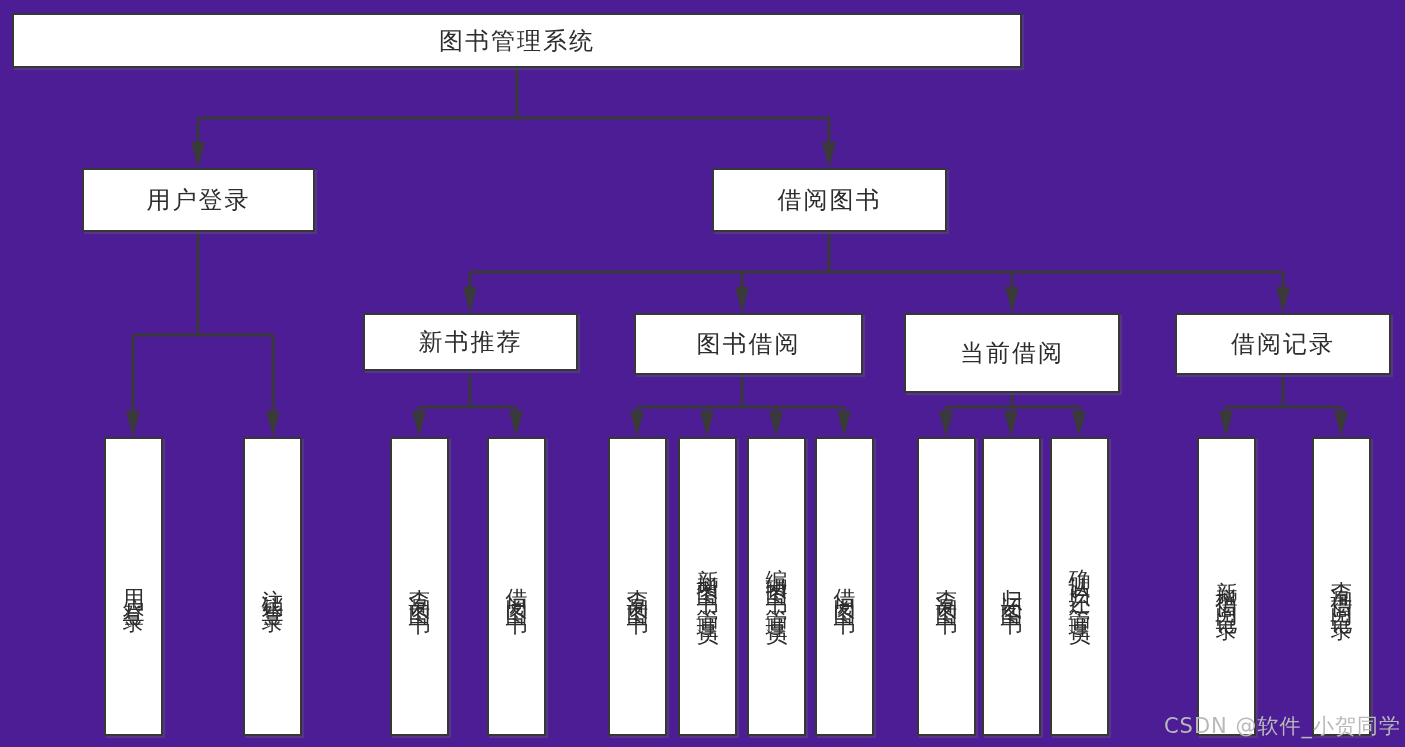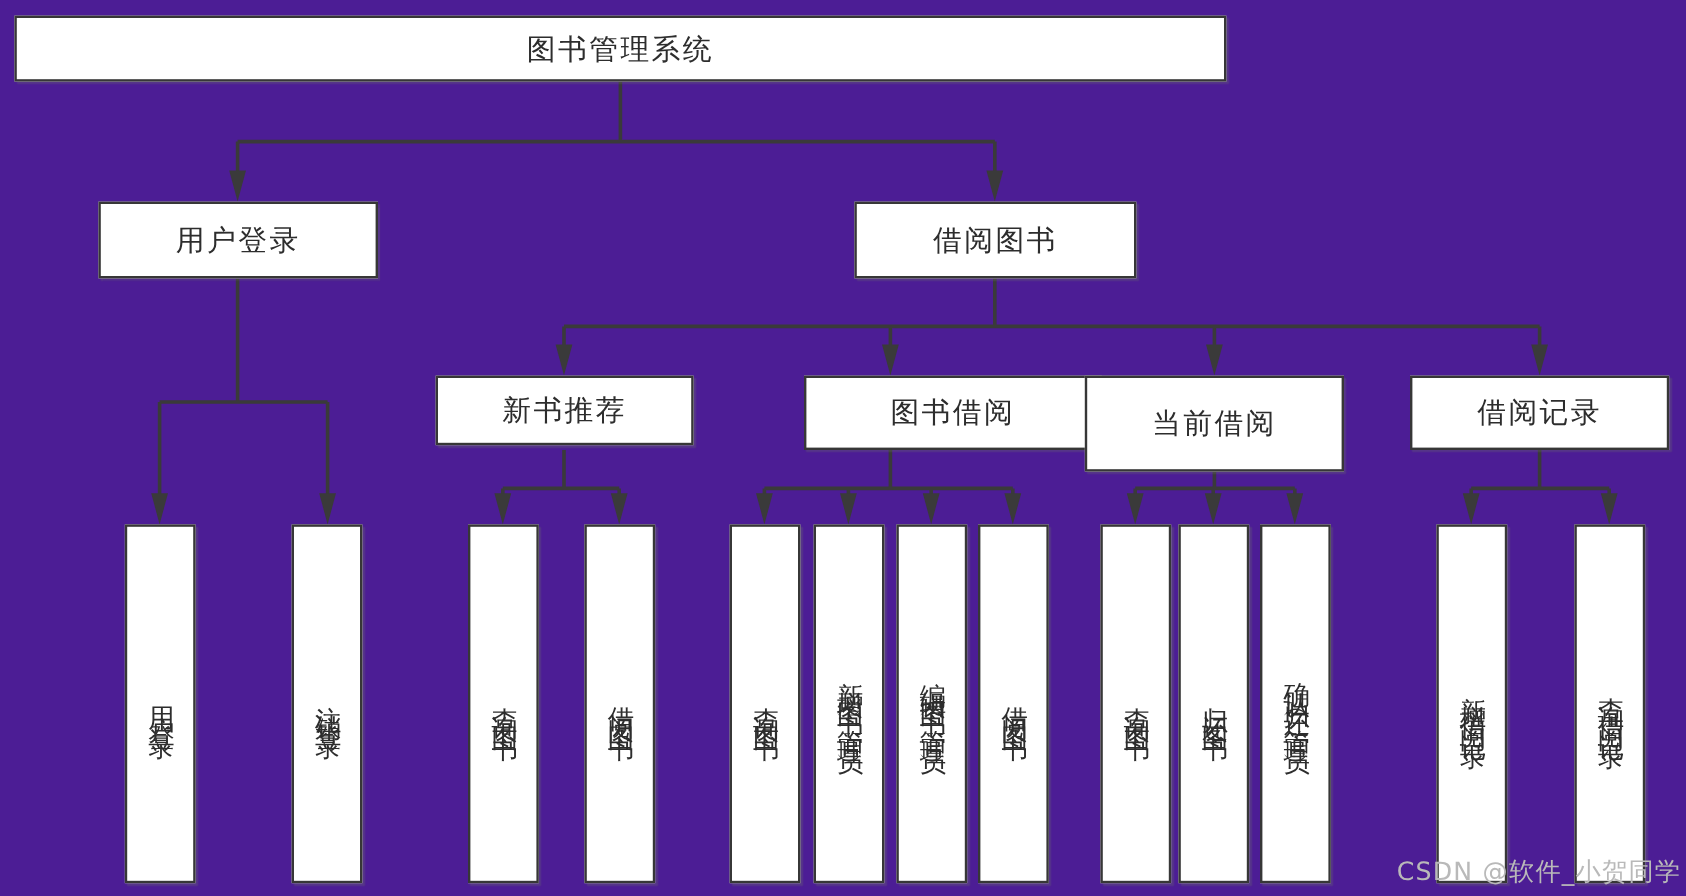--- a/index.html
+++ b/index.html
@@ -67,21 +67,21 @@
       <path d="M1334 411 L1348 411 L1341 437 Z"></path>
     </g>
   </svg>
 
   <div class="box" style="left:12px;top:13px;width:1010px;height:55px">图书管理系统</div>
 
   <div class="box" style="left:82px;top:168px;width:233px;height:64px">用户登录</div>
   <div class="box" style="left:712px;top:168px;width:235px;height:64px">借阅图书</div>
 
   <div class="box" style="left:363px;top:313px;width:215px;height:58px">新书推荐</div>
-  <div class="box" style="left:670px;top:313px;width:248px;height:62px">图书借阅</div>
+  <div class="box" style="left:634px;top:313px;width:229px;height:62px">图书借阅</div>
   <div class="box" style="left:904px;top:313px;width:216px;height:80px">当前借阅</div>
   <div class="box" style="left:1175px;top:313px;width:216px;height:62px">借阅记录</div>
 
   <div class="box v" style="left:104px;top:437px;width:59px;height:299px">用户登录</div>
   <div class="box v" style="left:243px;top:437px;width:59px;height:299px">注销登录</div>
 
   <div class="box v" style="left:390px;top:437px;width:59px;height:299px">查询图书</div>
   <div class="box v" style="left:487px;top:437px;width:59px;height:299px">借阅图书</div>
 
   <div class="box v" style="left:608px;top:437px;width:59px;height:299px">查询图书</div>

